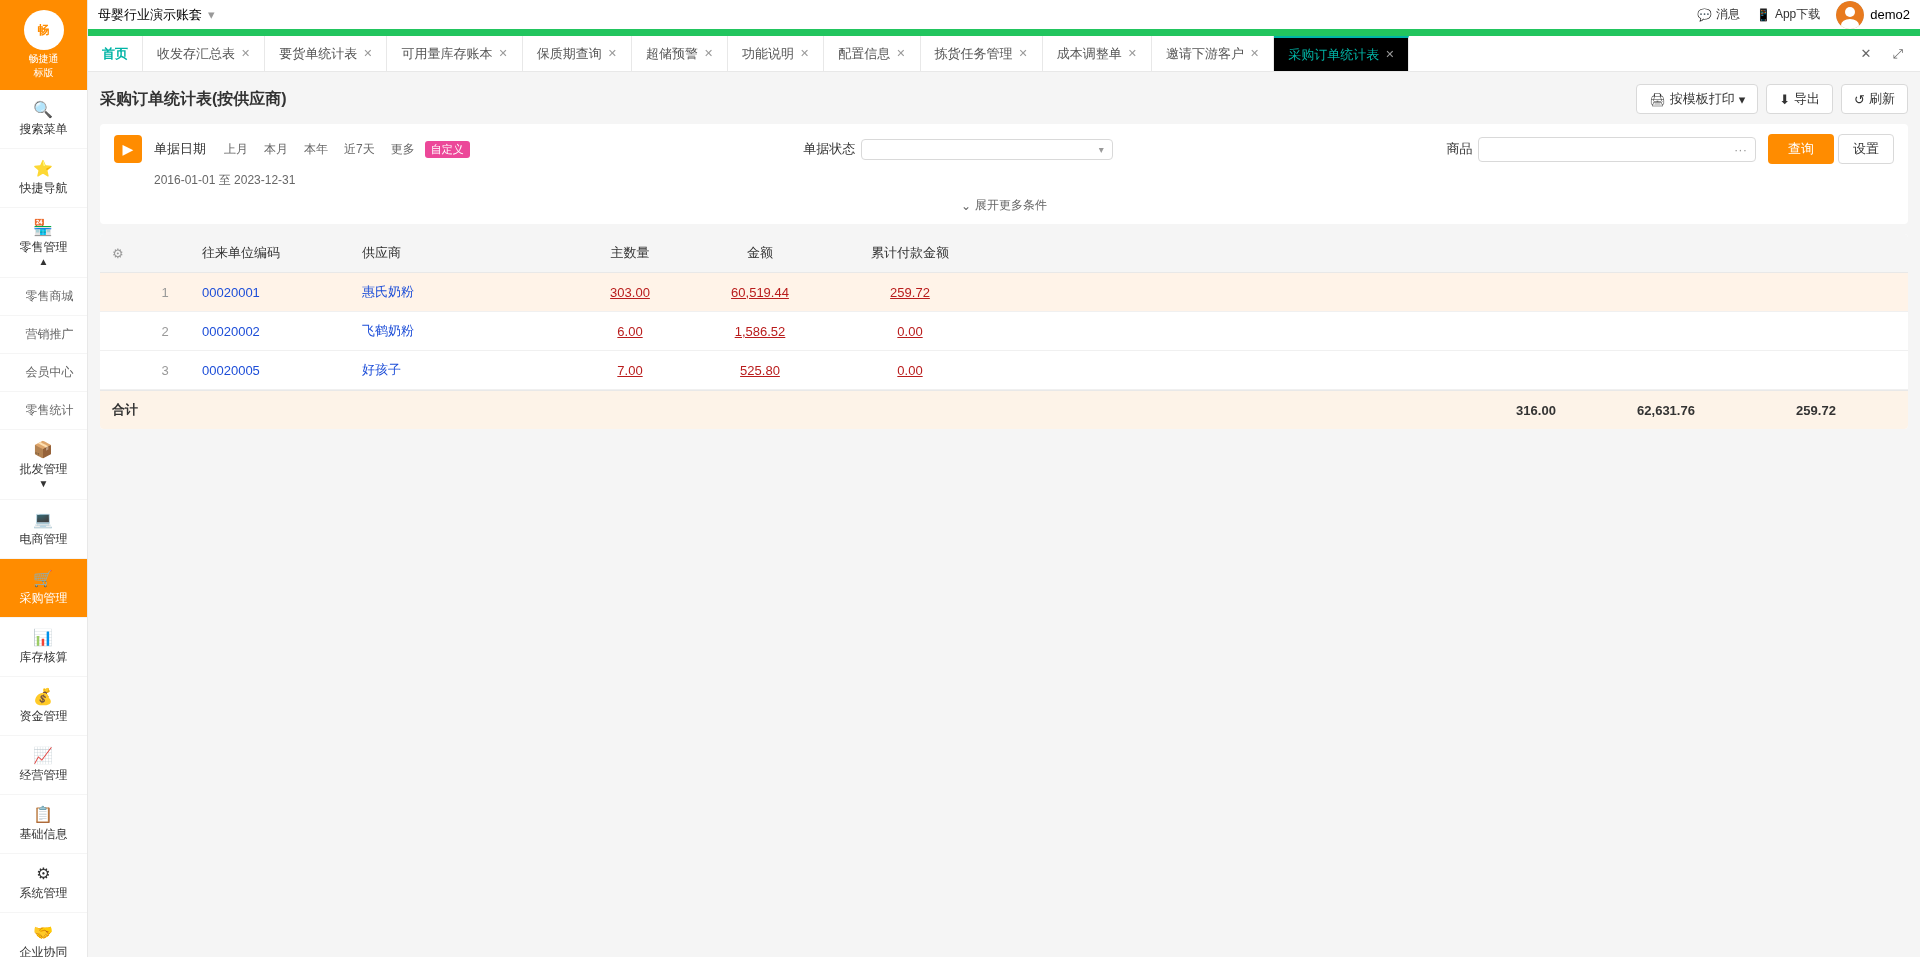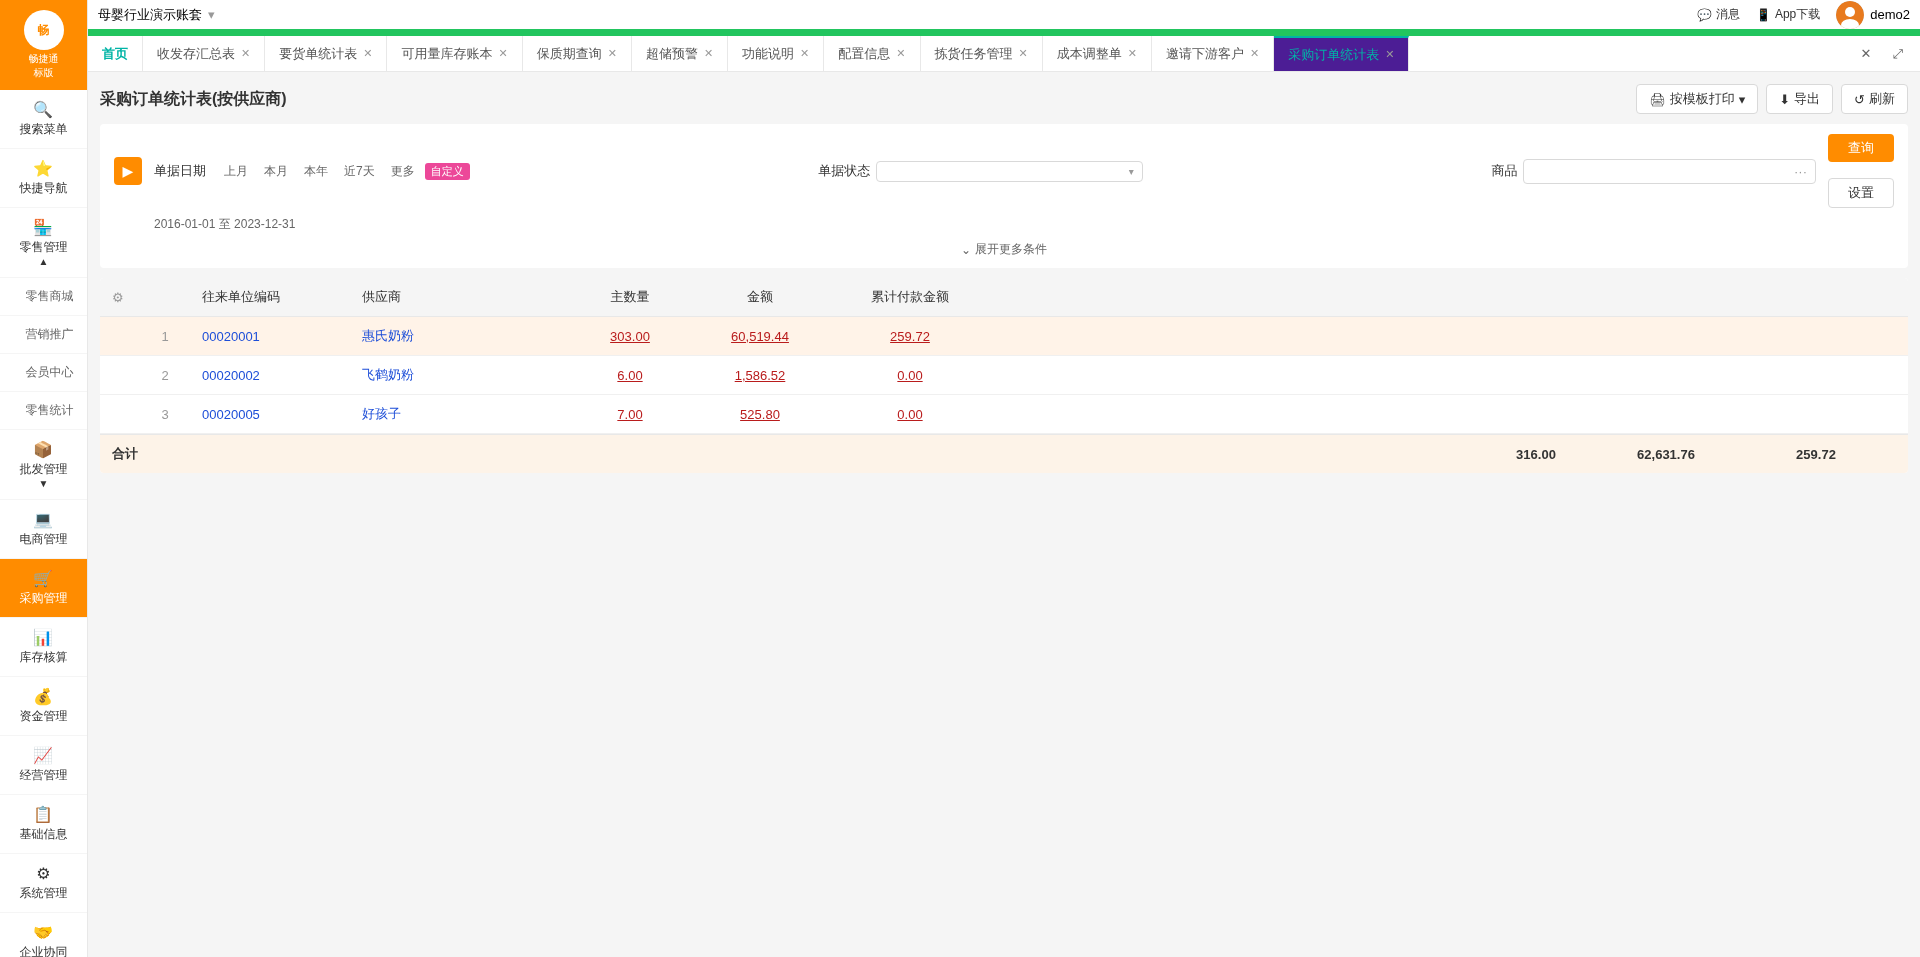--- a/index.html
+++ b/index.html
@@ -24,21 +24,21 @@
     .topbar-right { display: flex; align-items: center; gap: 16px; }
     .topbar-msg { display: flex; align-items: center; gap: 4px; font-size: 12px; color: #333; cursor: pointer; }
     .topbar-app { display: flex; align-items: center; gap: 4px; font-size: 12px; color: #333; cursor: pointer; }
     .topbar-user { display: flex; align-items: center; gap: 6px; cursor: pointer; }
     .topbar-avatar { width: 28px; height: 28px; border-radius: 50%; background: #ccc; display: flex; align-items: center; justify-content: center; overflow: hidden; }
 
     
     .tabbar { background: #fff; display: flex; align-items: center; height: 36px; border-bottom: 1px solid #e8e8e8; flex-shrink: 0; overflow-x: auto; }
     .tabbar::-webkit-scrollbar { height: 0; }
     .tab-item { display: flex; align-items: center; padding: 0 14px; height: 36px; font-size: 13px; color: #555; cursor: pointer; border-right: 1px solid #e8e8e8; white-space: nowrap; flex-shrink: 0; }
-    .tab-item.active { background: #4c1d95; color: #00b4a6; border-top: 2px solid #00b4a6; }
+    .tab-item.active { background: #000000; color: #00b4a6; border-top: 2px solid #00b4a6; }
     .tab-item .tab-close { margin-left: 6px; color: #999; font-size: 11px; }
     .tab-item.home { color: #00b4a6; font-weight: bold; }
     .tabbar-actions { margin-left: auto; display: flex; align-items: center; gap: 4px; padding-right: 8px; flex-shrink: 0; }
     .tabbar-icon-btn { width: 28px; height: 28px; display: flex; align-items: center; justify-content: center; cursor: pointer; color: #666; border-radius: 4px; }
 
     
     .page-content { flex: 1; background: #f5f5f5; overflow-y: auto; padding: 12px; }
 
     
     .page-header { display: flex; align-items: center; justify-content: space-between; margin-bottom: 10px; }
@@ -292,21 +292,21 @@
           </div>
         </div>
         <div style="flex:1"></div>
         <div class="filter-goods">
           <span class="filter-goods-label">商品</span>
           <div class="filter-goods-input">
             <span></span>
             <span style="color:#999;">···</span>
           </div>
         </div>
-        <div style="display:flex;flex-direction:column;gap:16px;">
+        <div style="display:flex;flex-direction:row;gap:4px;">
           <button class="btn-query">查询</button>
           <button class="btn-settings">设置</button>
         </div>
       </div>
       <div class="filter-row">
         <div style="width:28px"></div>
         <span class="filter-date-range">2016-01-01 至 2023-12-31</span>
       </div>
       <div class="expand-more">
         <span class="expand-btn">

